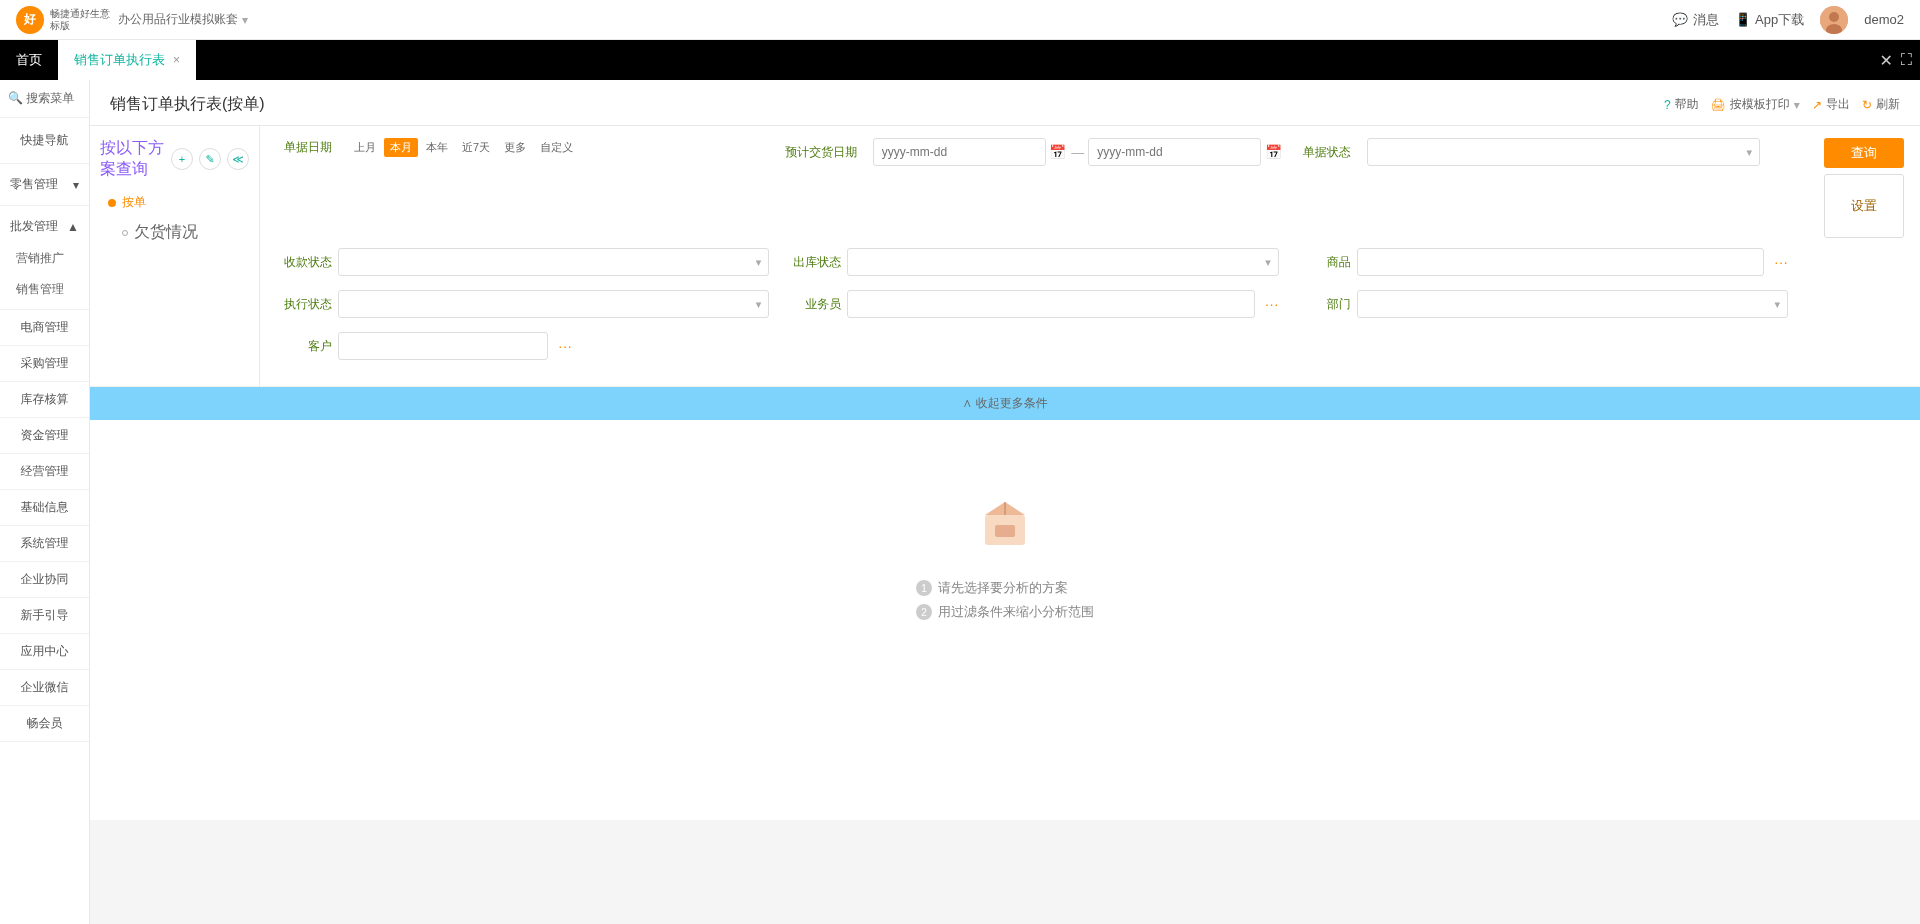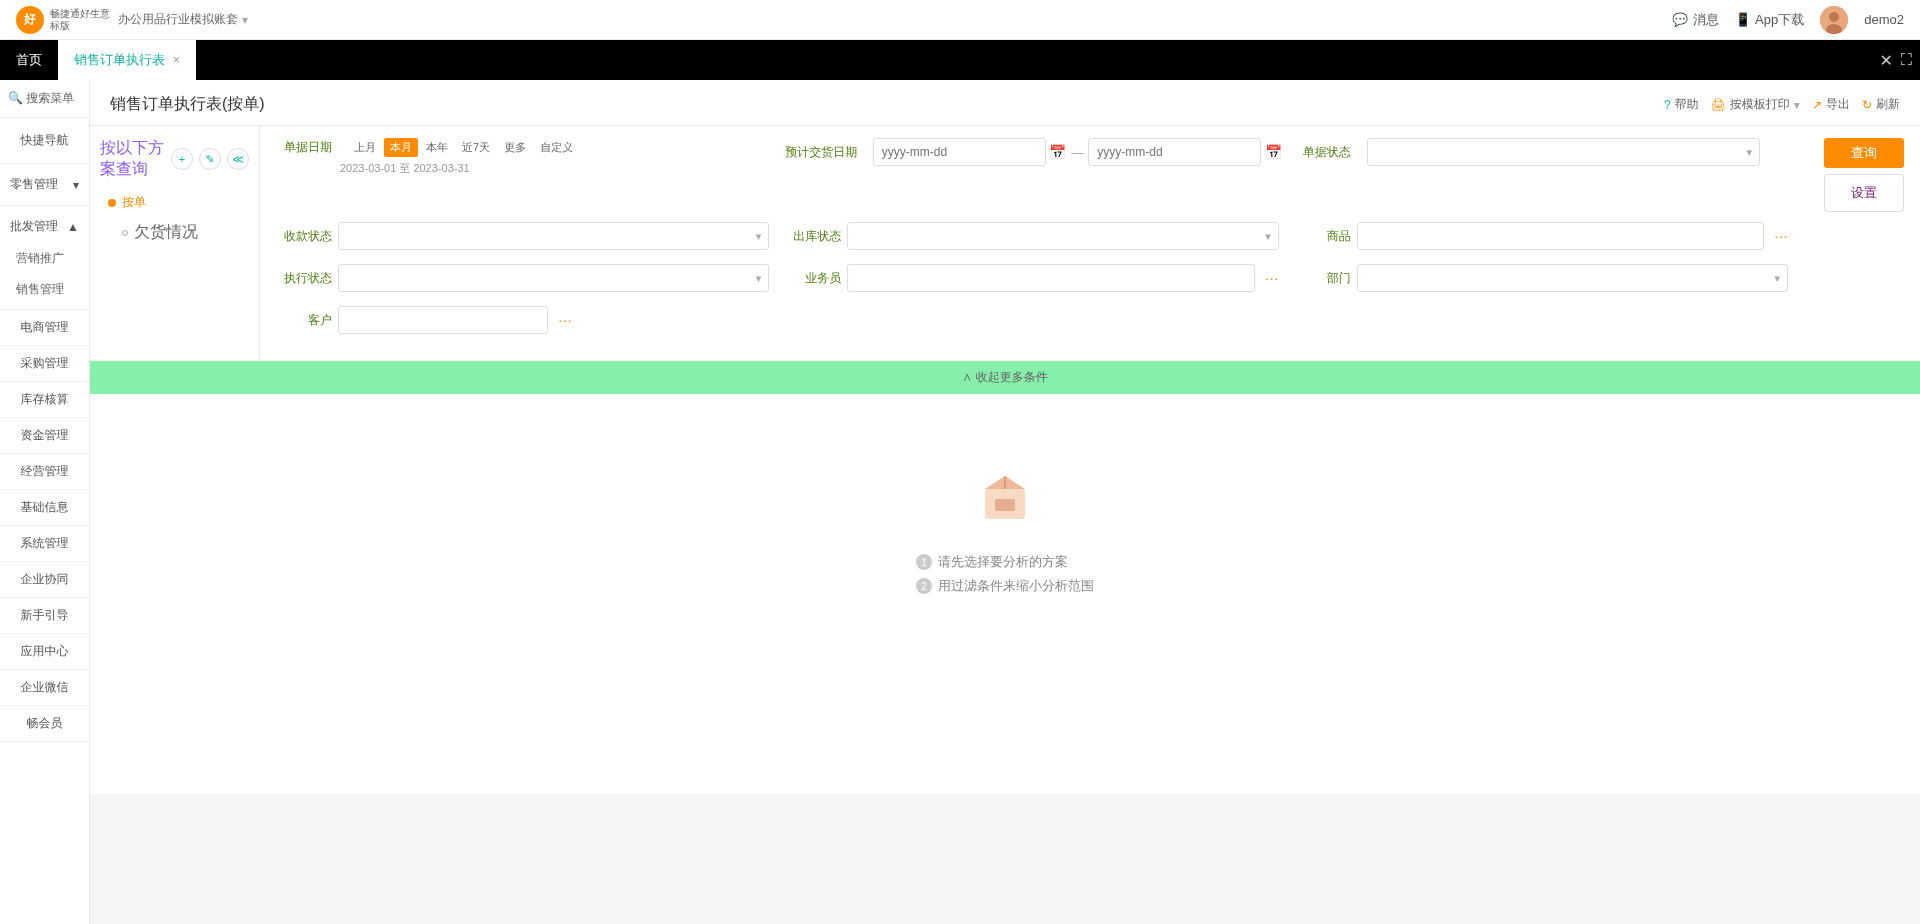--- a/index.html
+++ b/index.html
@@ -272,21 +272,21 @@
       padding: 2px 6px;
       font-size: 11px;
       color: #666;
       cursor: pointer;
       border-radius: 2px;
     }
     .date-tab.active { background: #ff8c00; color: #fff; border-radius: 2px; }
 
     
     .collapse-bar {
-      background: #86efac;
+      background: #7dd3fc;
       text-align: center;
       padding: 8px;
       border-top: 1px solid #f0f0f0;
       cursor: pointer;
       font-size: 12px;
       color: #666;
     }
 
     
     .query-btn {
@@ -297,24 +297,24 @@
       padding: 6px 20px;
       font-size: 13px;
       cursor: pointer;
       display: block;
       width: 80px;
       text-align: center;
       margin-bottom: 6px;
     }
     .settings-btn {
       background: #fff;
-      color: #701a75;
+      color: #a16207;
       border: 1px solid #ddd;
       border-radius: 3px;
-      padding: 9px 16px;
+      padding: 22px 16px;
       font-size: 13px;
       cursor: pointer;
       display: block;
       width: 80px;
       text-align: center;
     }
     .query-settings-col {
       display: flex;
       flex-direction: column;
       align-items: flex-end;
@@ -494,21 +494,20 @@
               <span class="filter-label">单据日期</span>
               <div class="date-tabs" style="margin-bottom:0;flex:1;">
                 <div class="date-tab">上月</div>
                 <div class="date-tab active">本月</div>
                 <div class="date-tab">本年</div>
                 <div class="date-tab">近7天</div>
                 <div class="date-tab">更多</div>
                 <div class="date-tab">自定义</div>
               </div>
             </div>
-            <div style="padding-left:64px;font-size:11px;color:#999;margin-bottom:2px;">2023-03-01 至 2023-03-31</div>
           </div>
           <div style="flex:2;min-width:0;">
             <div class="filter-row" style="margin-bottom:0;">
               <span class="filter-label">预计交货日期</span>
               <div class="filter-date-group">
                 <input class="filter-date-input" placeholder="yyyy-mm-dd" style="">
                 <span class="date-icon">📅</span>
                 <span class="filter-date-sep">—</span>
                 <input class="filter-date-input" placeholder="yyyy-mm-dd" style="">
                 <span class="date-icon">📅</span>

